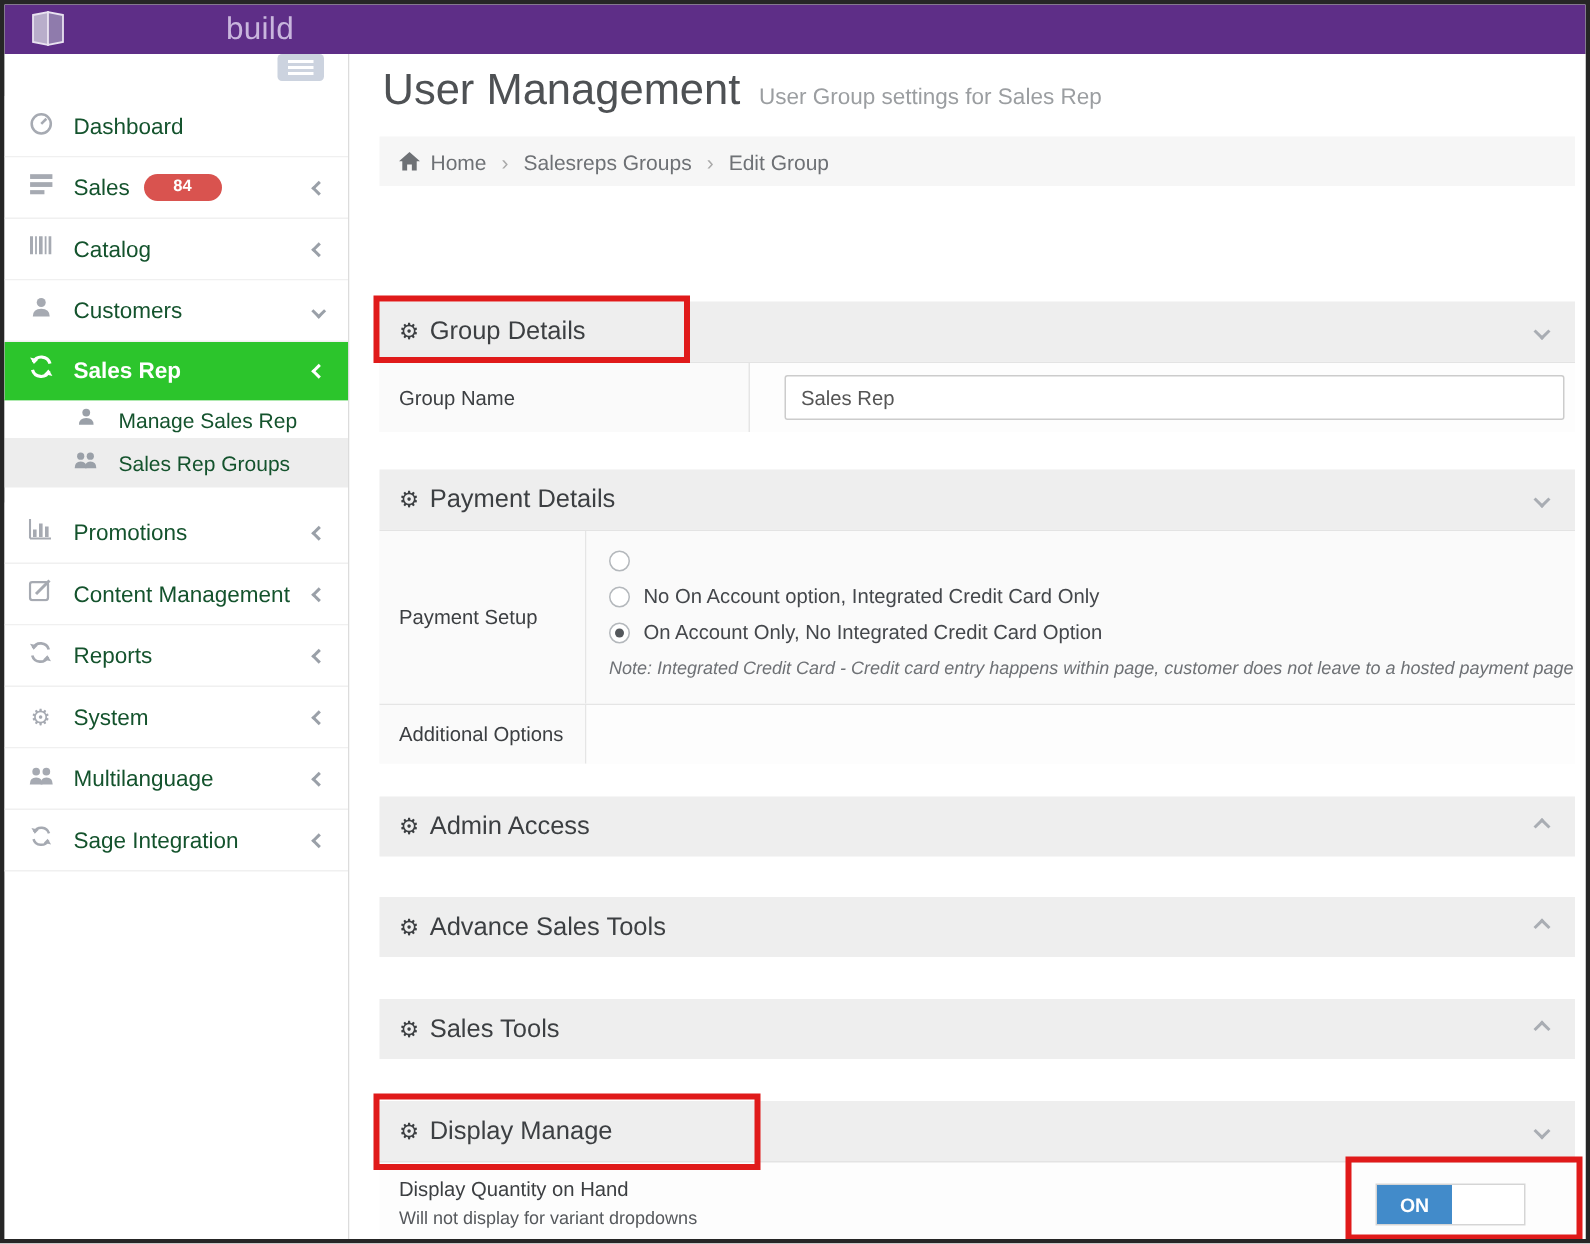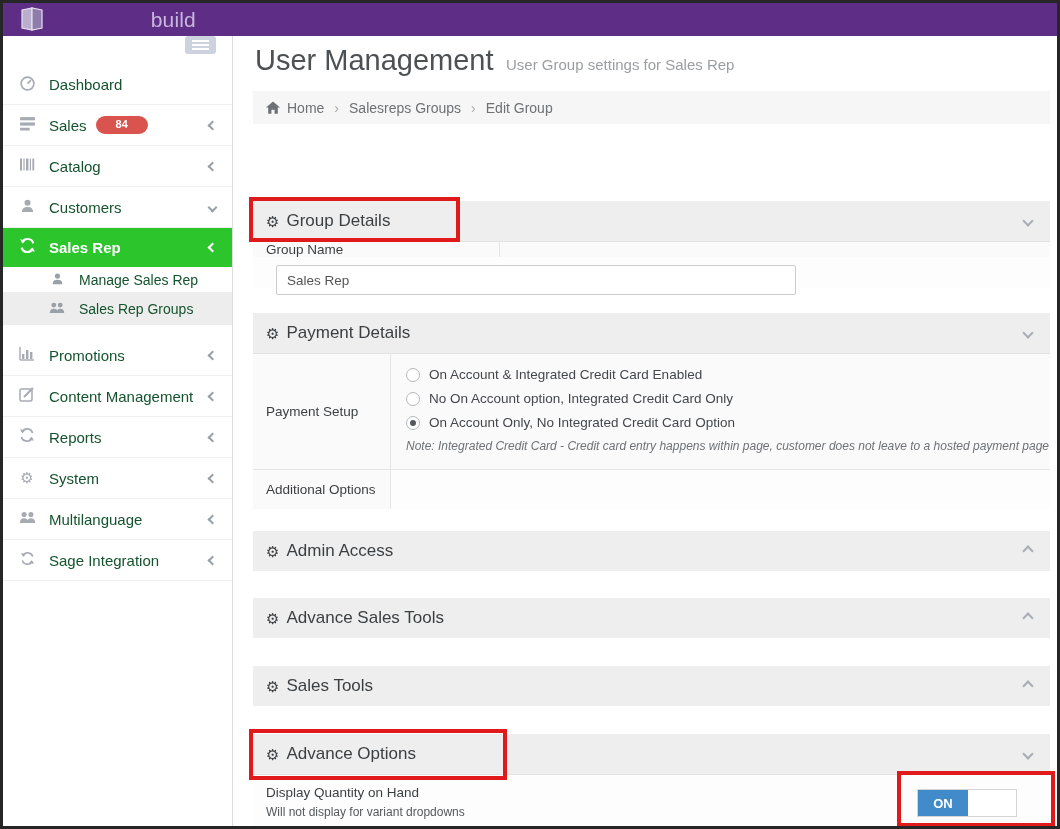--- a/index.html
+++ b/index.html
@@ -280,41 +280,40 @@
       <span class="sep">›</span>
       <span class="bc">Edit Group</span>
     </div>
 
     <div class="section" style="top:165px;">
       <div class="sec-head">
         <span class="gear">⚙</span>
         <span class="st">Group Details</span>
         <span class="chev down"></span>
       </div>
-      <div class="sec-body row2" style="height:47px;flex-direction:column;">
+      <div class="sec-body row2" style="height:47px;">
         <div class="lblcell" style="width:247px;">Group Name</div>
         <div class="valcell">
           <input class="textinput" value="Sales Rep" style="">
         </div>
       </div>
     </div>
 
     <div class="section" style="top:277px;">
       <div class="sec-head">
         <span class="gear">⚙</span>
         <span class="st">Payment Details</span>
         <span class="chev down"></span>
       </div>
       <div class="sec-body">
         <div class="row2" style="height:116px; border-bottom:1px solid #e5e5e5;">
           <div class="lblcell" style="width:138px;">Payment Setup</div>
           <div class="valcell" style="background:#fafafa; padding:13px 0 0 15px;">
             <div class="radio-line">
               <span class="radio"></span>
-              <span class="radio-lbl">On Account &amp; Integrated Credit Card Enabled</span>
             </div>
             <div class="radio-line">
               <span class="radio"></span>
               <span class="radio-lbl">No On Account option, Integrated Credit Card Only</span>
             </div>
             <div class="radio-line">
               <span class="radio checked"></span>
               <span class="radio-lbl">On Account Only, No Integrated Credit Card Option</span>
             </div>
             <div class="note">Note: Integrated Credit Card - Credit card entry happens within page, customer does not leave to a hosted payment page</div>
@@ -347,21 +346,21 @@
       <div class="sec-head">
         <span class="gear">⚙</span>
         <span class="st">Sales Tools</span>
         <span class="chev up"></span>
       </div>
     </div>
 
     <div class="section" style="top:698px;">
       <div class="sec-head">
         <span class="gear">⚙</span>
-        <span class="st">Advance Options</span>
+        <span class="st">Display Manage</span>
         <span class="chev down"></span>
       </div>
       <div class="sec-body" style="height:58px; background:#fdfdfd; position:relative; padding:10px 0 0 13px;">
         <div class="qty-l1">Display Quantity on Hand</div>
         <div class="qty-l2">Will not display for variant dropdowns</div>
         <div class="toggle">
           <span class="on">ON</span>
         </div>
       </div>
     </div>

